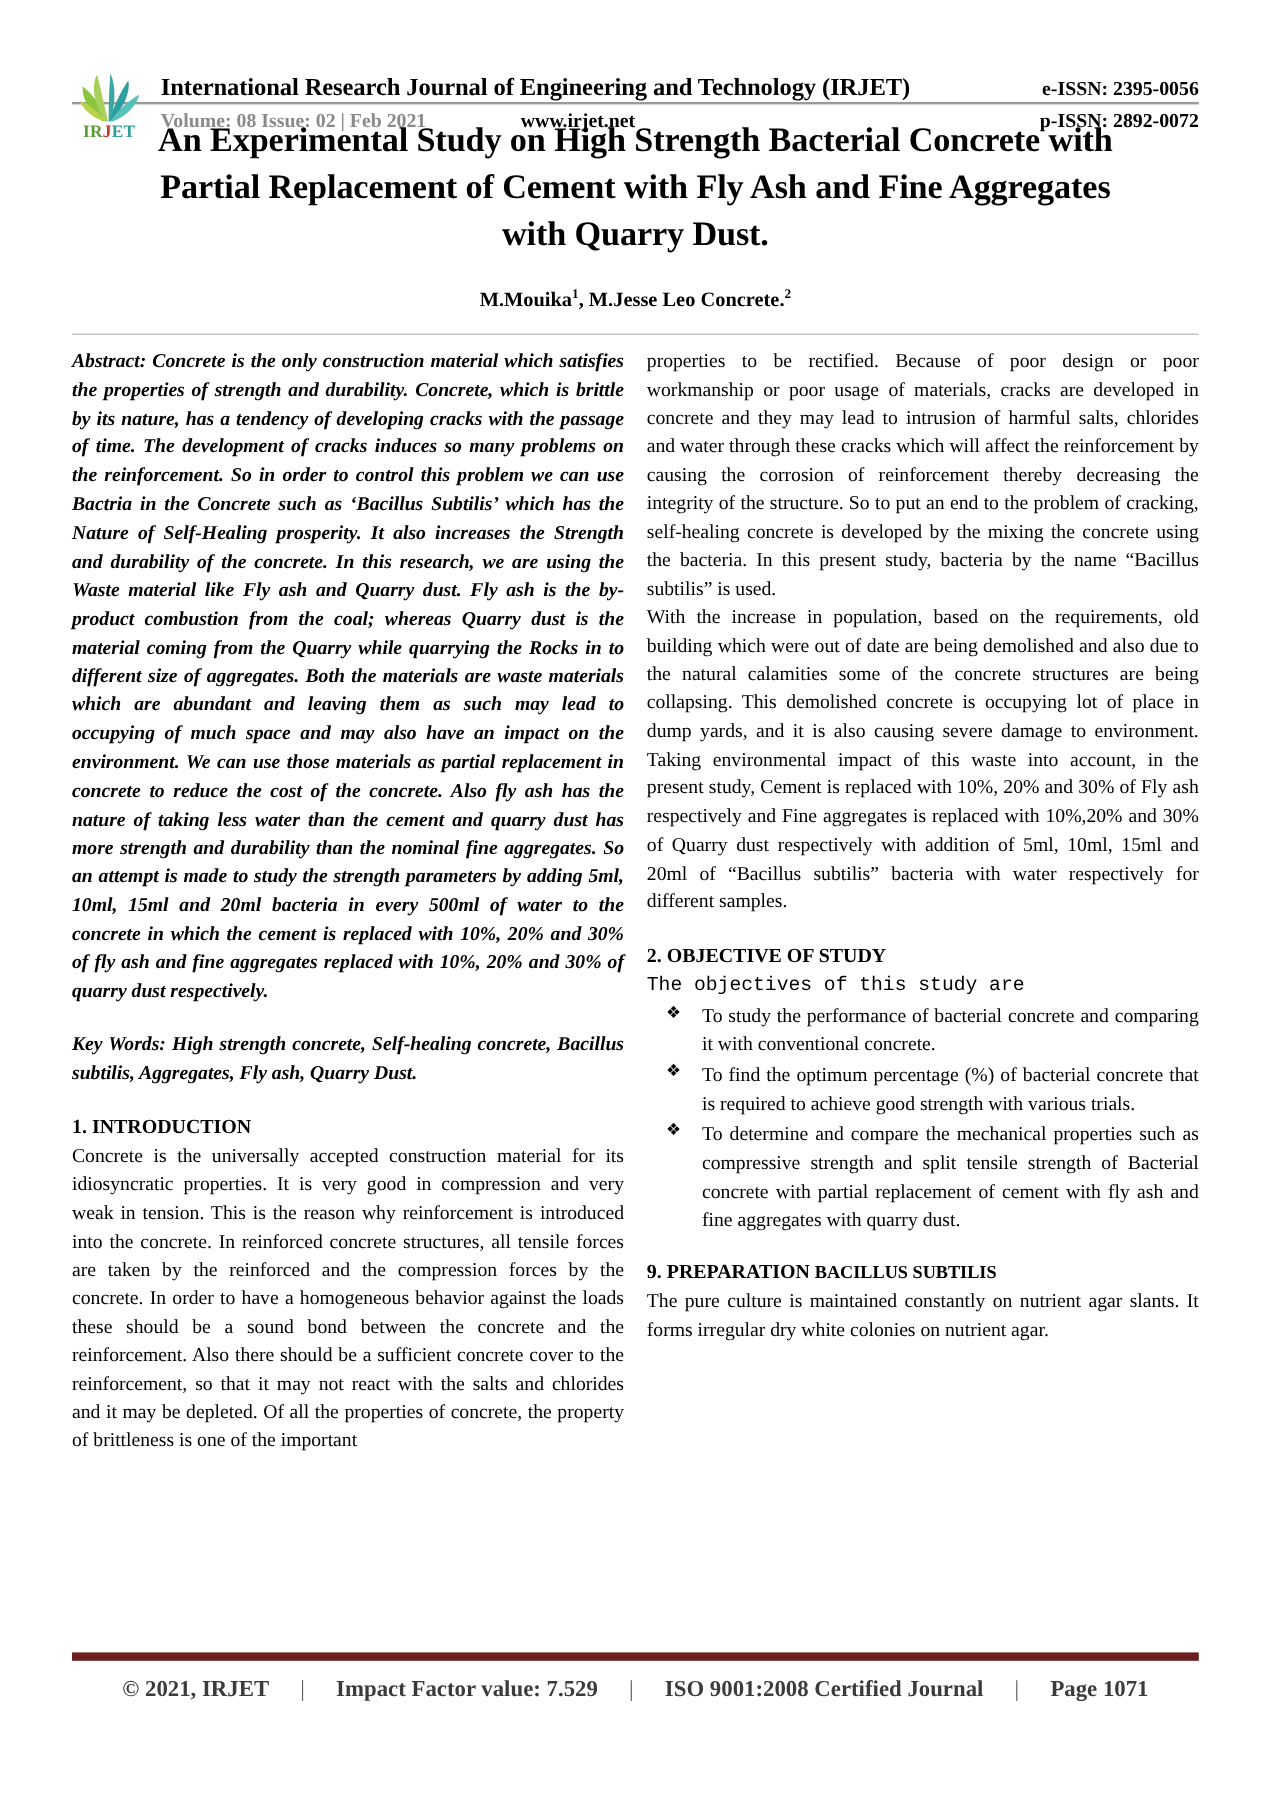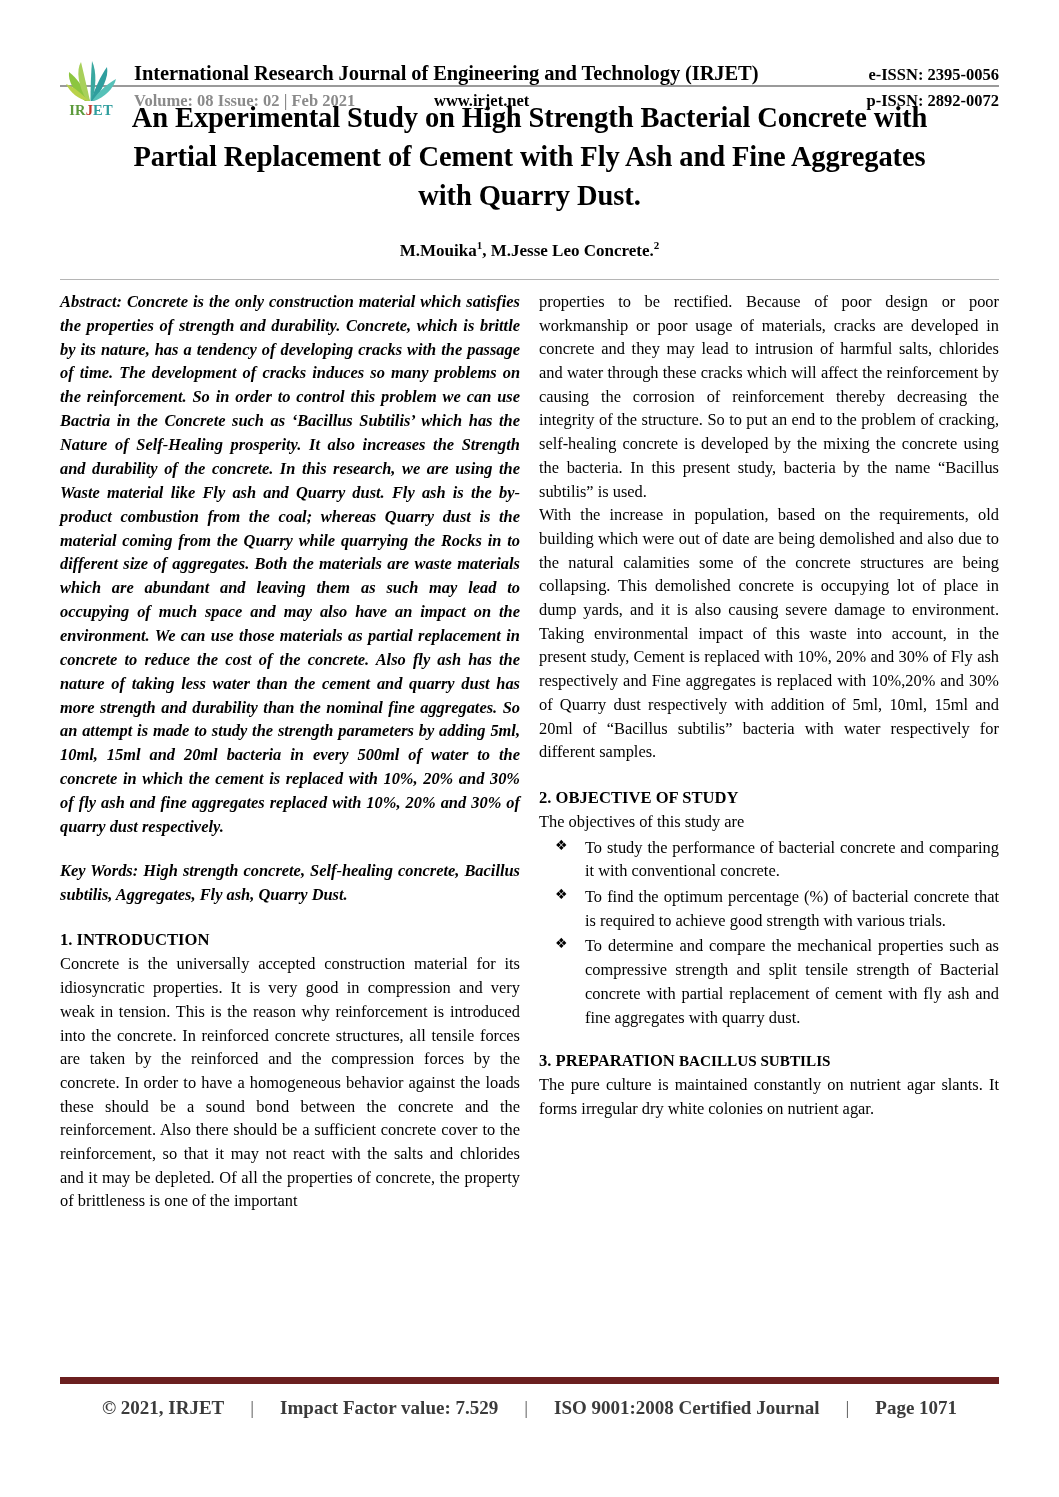--- a/index.html
+++ b/index.html
@@ -189,21 +189,21 @@
   .body-p {
     font-family: Liberation Serif, serif;
     font-size: 16.4px;
     line-height: 1.445;
     text-align: justify;
     margin: 0;
   }
   .body-p + .body-p { margin-top: 0; }
 
   .obj-intro {
-    font-family: Liberation Serif, serif;
+    font-family: Liberation Mono, monospace;
     font-size: 16.4px;
     line-height: 1.445;
     margin: 2px 0 0 0;
   }
   ul.bullets {
     list-style: none;
     margin: 0;
     padding: 0;
   }
   ul.bullets li {
@@ -316,21 +316,21 @@
 
       <div class="section-head">2. OBJECTIVE OF STUDY</div>
       <p class="obj-intro">The objectives of this study are</p>
 
       <ul class="bullets">
         <li><span class="bullet-mark">❖</span><span>To study the performance of bacterial concrete and comparing it with conventional concrete.</span></li>
         <li><span class="bullet-mark">❖</span><span>To find the optimum percentage (%) of bacterial concrete that is required to achieve good strength with various trials.</span></li>
         <li><span class="bullet-mark">❖</span><span>To determine and compare the mechanical properties such as compressive strength and split tensile strength of Bacterial concrete with partial replacement of cement with fly ash and fine aggregates with quarry dust.</span></li>
       </ul>
 
-      <div class="section-head tight"><span>3. PREPARATION </span><span class="small-caps">BACILLUS SUBTILIS</span></div>
+      <div class="section-head tight"><span>9. PREPARATION </span><span class="small-caps">BACILLUS SUBTILIS</span></div>
       <p class="body-p">The pure culture is maintained constantly on nutrient agar slants. It forms irregular dry white colonies on nutrient agar.</p>
     </div>
   </div>
 
   <div class="footer-wrap">
     <div class="footer-bar"></div>
     <div class="footer-row">
       <span class="f-item">© 2021, IRJET</span>
       <span class="sep">|</span>
       <span class="f-item">Impact Factor value: 7.529</span>

